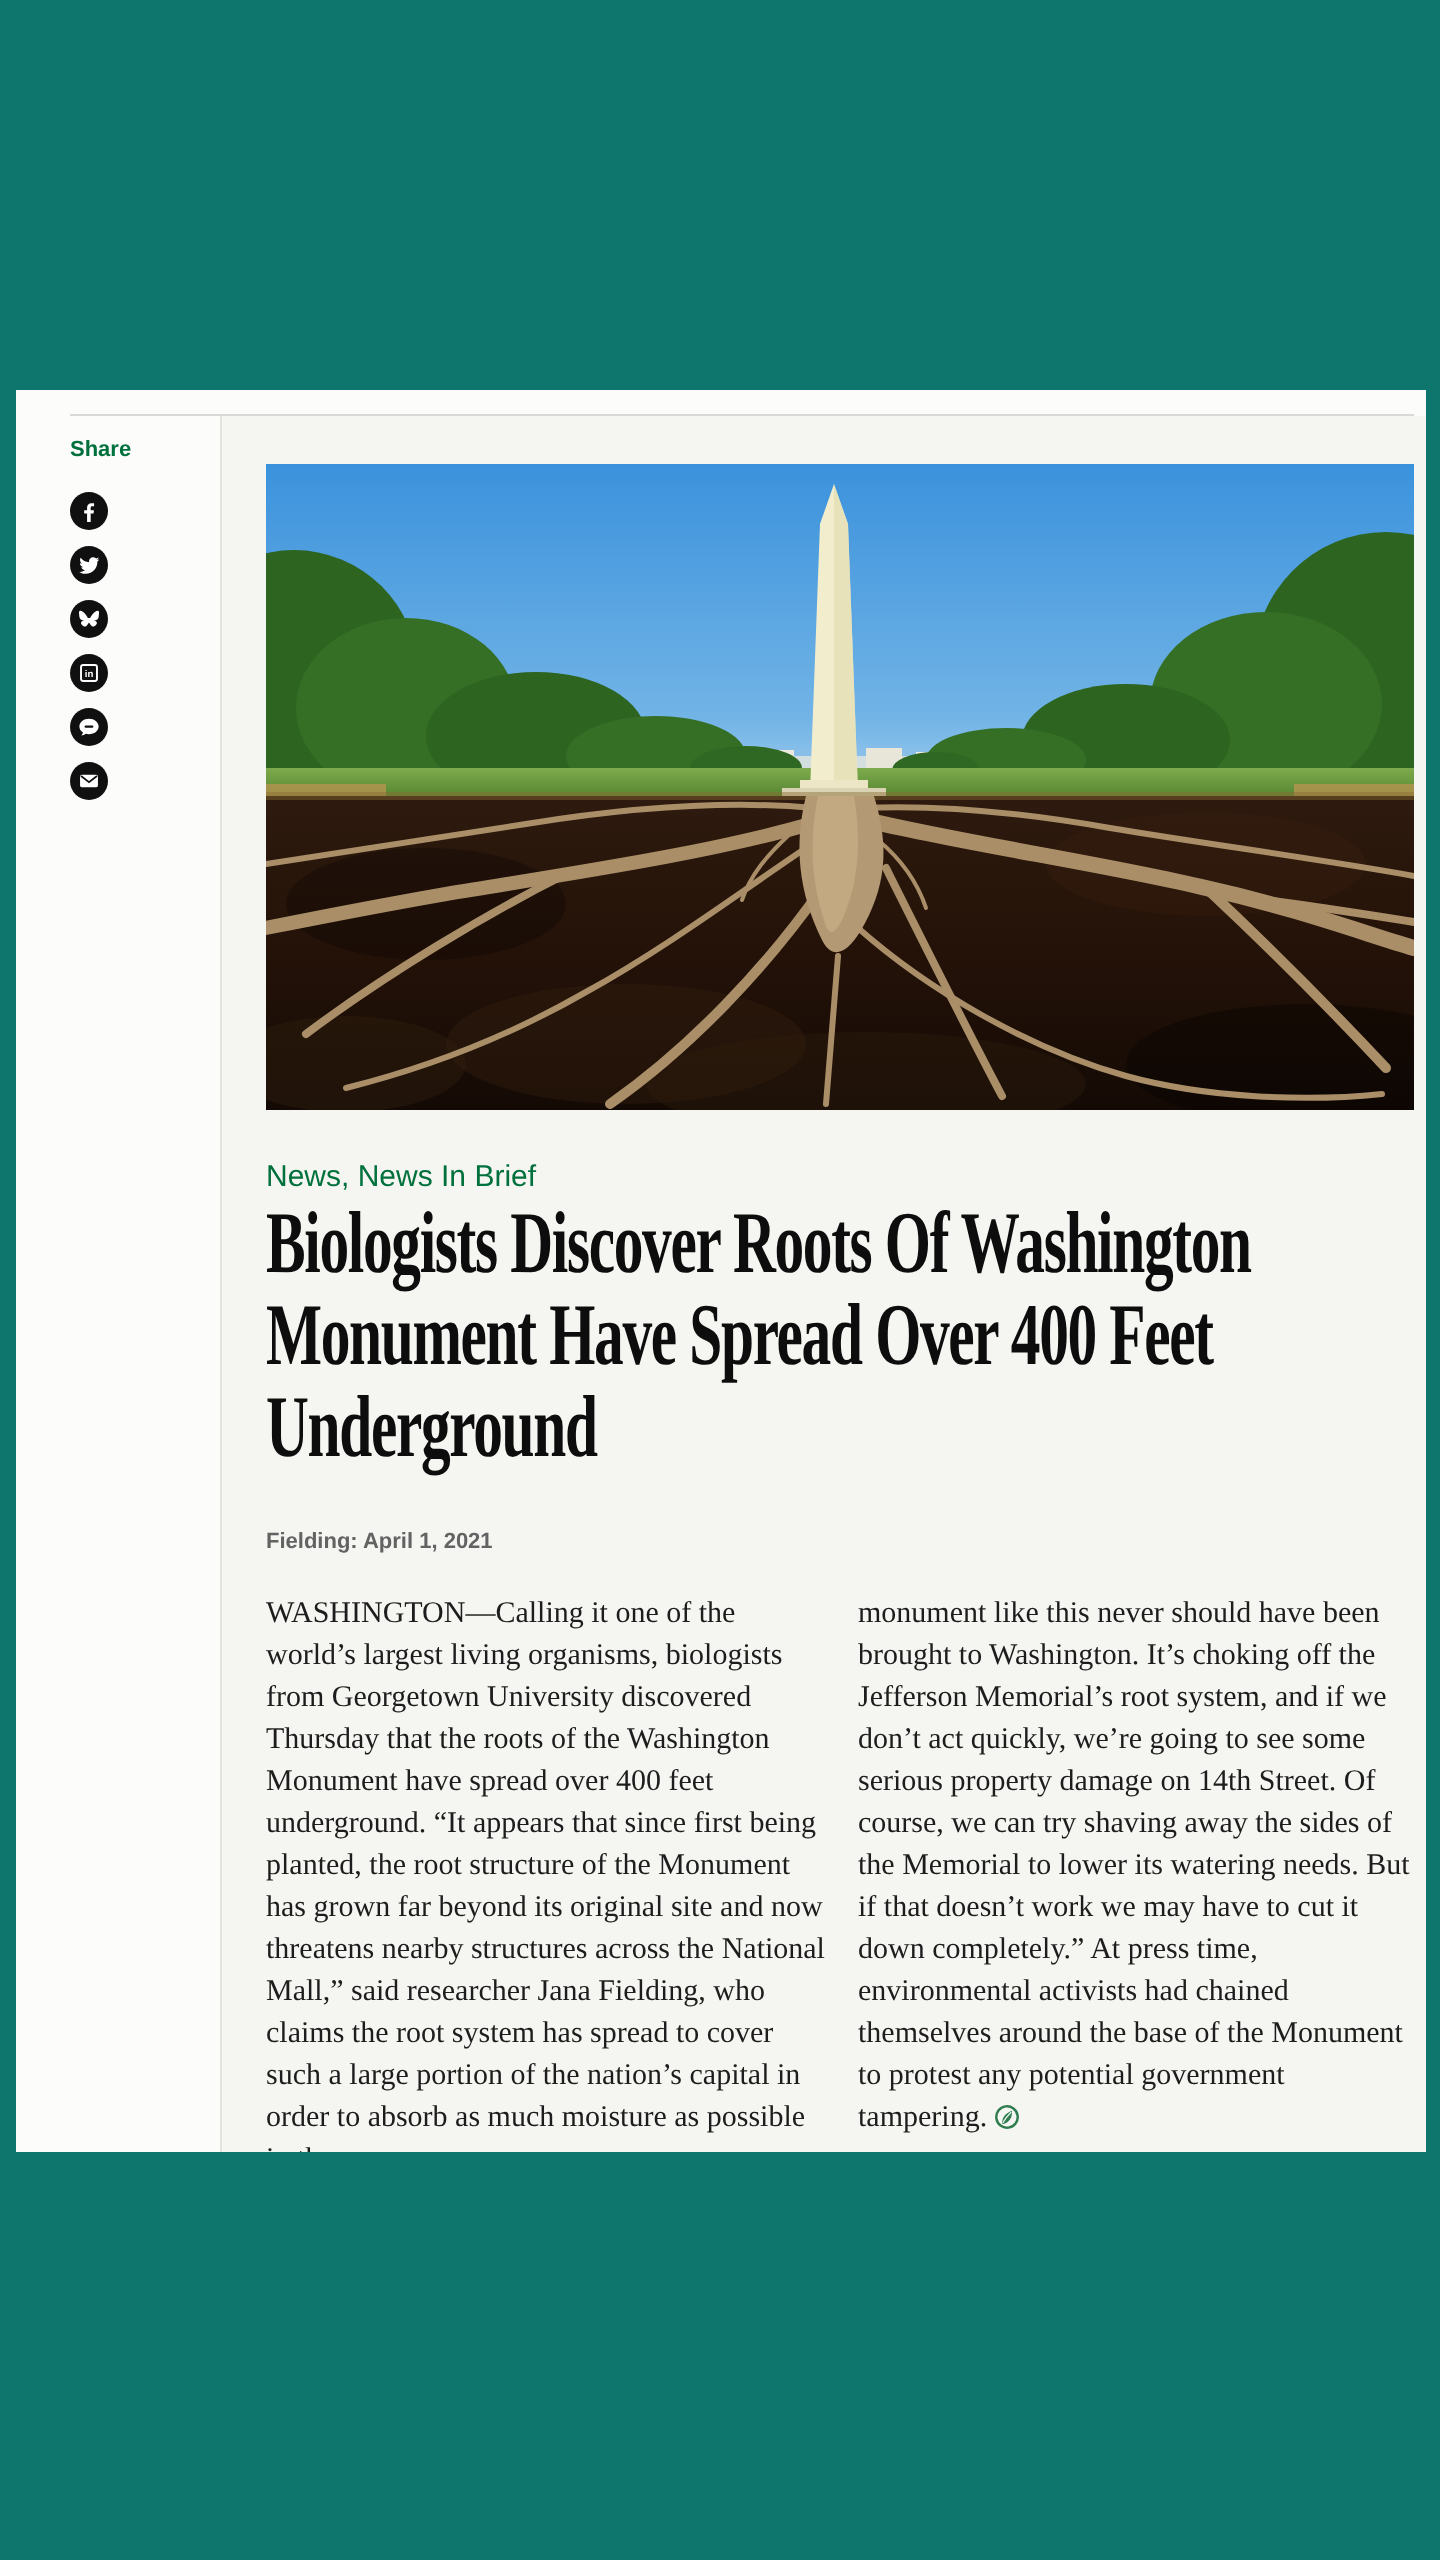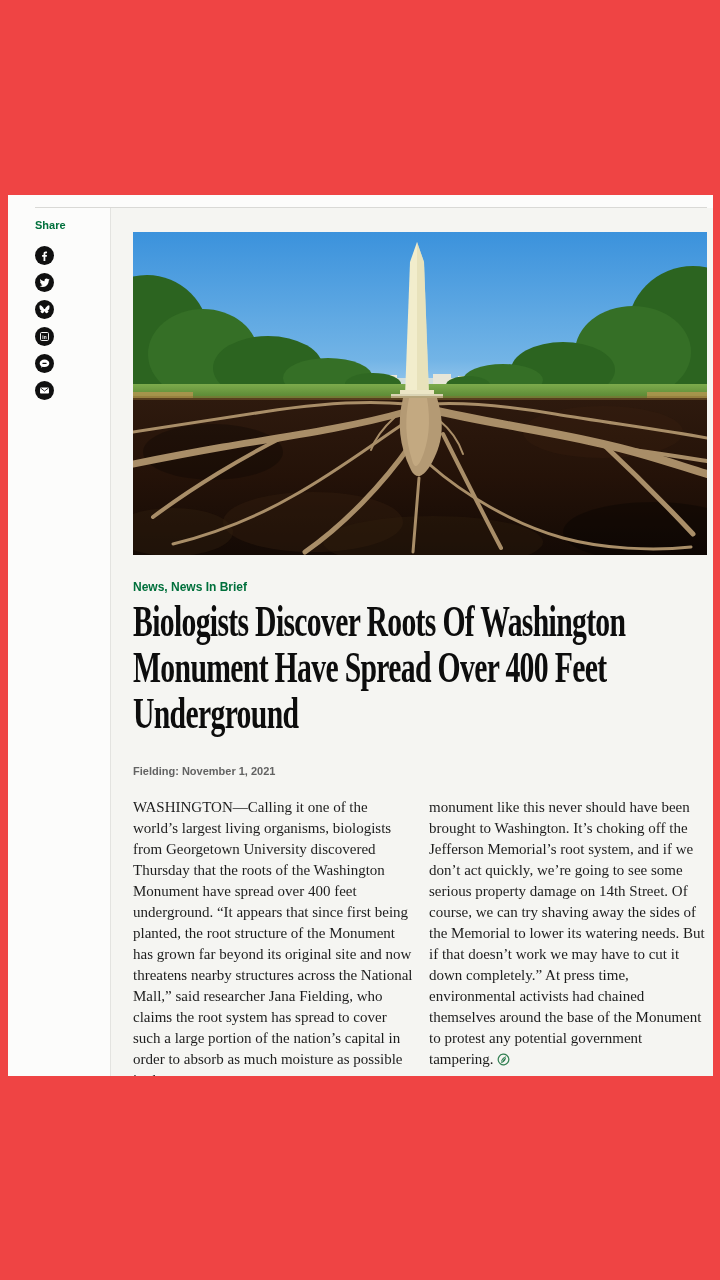--- a/index.html
+++ b/index.html
@@ -1,35 +1,35 @@
 <!DOCTYPE html>
 <html><head>
 <meta charset="utf-8">
 <style>
   html,body{margin:0;padding:0;background:#000;}
-  .viewport{position:relative;width:720px;height:1280px;background:#ef4444;overflow:hidden;
+  .viewport{position:relative;width:720px;height:1280px;background:#0f766e;overflow:hidden;
             font-family:"Liberation Sans", sans-serif;}
   .page{position:absolute;left:8px;top:195px;width:705px;height:881px;background:#fcfcfb;overflow:hidden;}
   .top-rule{position:absolute;left:27px;top:12px;width:672px;height:1px;background:#d9d9d6;}
   .v-rule{position:absolute;left:102px;top:13px;width:1px;height:868px;background:#e3e3e0;}
   .article-bg{position:absolute;left:103px;top:13px;width:602px;height:868px;background:#f5f5f2;}
 
   
   .share-label{position:absolute;left:27px;top:24px;font-size:11px;font-weight:bold;color:#00703c;}
   .share-icons{position:absolute;left:27px;top:51px;display:flex;flex-direction:column;gap:8px;}
   .icon-circle{width:19px;height:19px;border-radius:50%;background:#101010;display:flex;
                align-items:center;justify-content:center;cursor:pointer;}
   .icon-circle svg{width:11px;height:11px;display:block;}
 
   
   .hero{position:absolute;left:125px;top:37px;width:574px;height:323px;}
   .hero svg{display:block;width:574px;height:323px;}
 
   
-  .category{position:absolute;left:125px;top:385px;font-size:12px;font-weight:bold;color:#00703c;cursor:pointer;}
+  .category{position:absolute;left:125px;top:385px;font-size:15px;font-weight:normal;color:#00703c;cursor:pointer;}
   .headline{position:absolute;left:125px;top:404px;width:852px;margin:0;
             font-family:"Liberation Serif", serif;font-weight:bold;color:#0d0d0d;
             font-size:44px;line-height:46px;letter-spacing:-1px;
             transform:scaleX(0.675);transform-origin:left top;}
   .published{position:absolute;left:125px;top:570px;font-size:11px;font-weight:bold;color:#636363;}
   .columns{position:absolute;left:125px;top:602px;width:578px;height:279px;overflow:hidden;
            display:flex;column-gap:15px;}
   .col{width:281px;font-family:"Liberation Serif", serif;font-size:15px;line-height:21px;color:#1d1d1d;
        text-align:left;}
   .leaf{display:inline-block;width:13px;height:13px;vertical-align:-2px;margin-left:3px;}
@@ -155,21 +155,21 @@
         <path d="M276,166 L294,166 C298,190 296,210 288,228 C284,236 281,236 279,228 C272,206 272,186 276,166 Z" fill="#c7ad85" opacity="0.8"></path>
       </svg>
     </div>
 
     <div class="category">News, News In Brief</div>
 
     <h1 class="headline">Biologists Discover Roots Of Washington Monument Have Spread Over 400 Feet Underground</h1>
 
     <div class="published">
       <span>Fielding:</span>
-      <span>November 1, 2021</span>
+      <span>April 1, 2021</span>
     </div>
 
     <div class="columns">
       <div class="col">WASHINGTON—Calling it one of the world’s largest living organisms, biologists from Georgetown University discovered Thursday that the roots of the Washington Monument have spread over 400 feet underground. “It appears that since first being planted, the root structure of the Monument has grown far beyond its original site and now threatens nearby structures across the National Mall,” said researcher Jana Fielding, who claims the root system has spread to cover such a large portion of the nation’s capital in order to absorb as much moisture as possible in the</div>
       <div class="col">
         <span>monument like this never should have been brought to Washington. It’s choking off the Jefferson Memorial’s root system, and if we don’t act quickly, we’re going to see some serious property damage on 14th Street. Of course, we can try shaving away the sides of the Memorial to lower its watering needs. But if that doesn’t work we may have to cut it down completely.” At press time, environmental activists had chained themselves around the base of the Monument to protest any potential government tampering.</span><span class="leaf"><svg viewBox="0 0 16 16">
               <circle cx="8" cy="8" r="6.6" fill="none" stroke="#2e7d4f" stroke-width="1.5"></circle>
               <path d="M4.4 11.6C4.9 8 7.4 5.4 11.6 4.6c-.3 4.2-2.6 6.8-6.3 7.3l-.9-.3z" fill="#2e7d4f"></path>
               <path d="M4.9 11.2C6.6 9 8.6 7.1 11.1 5.3" stroke="#e9f3ec" stroke-width="0.8" fill="none"></path>
             </svg></span>

